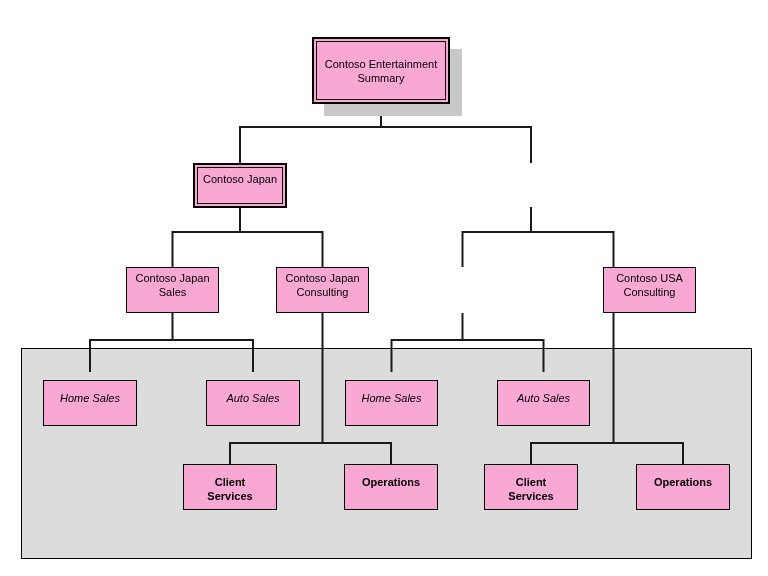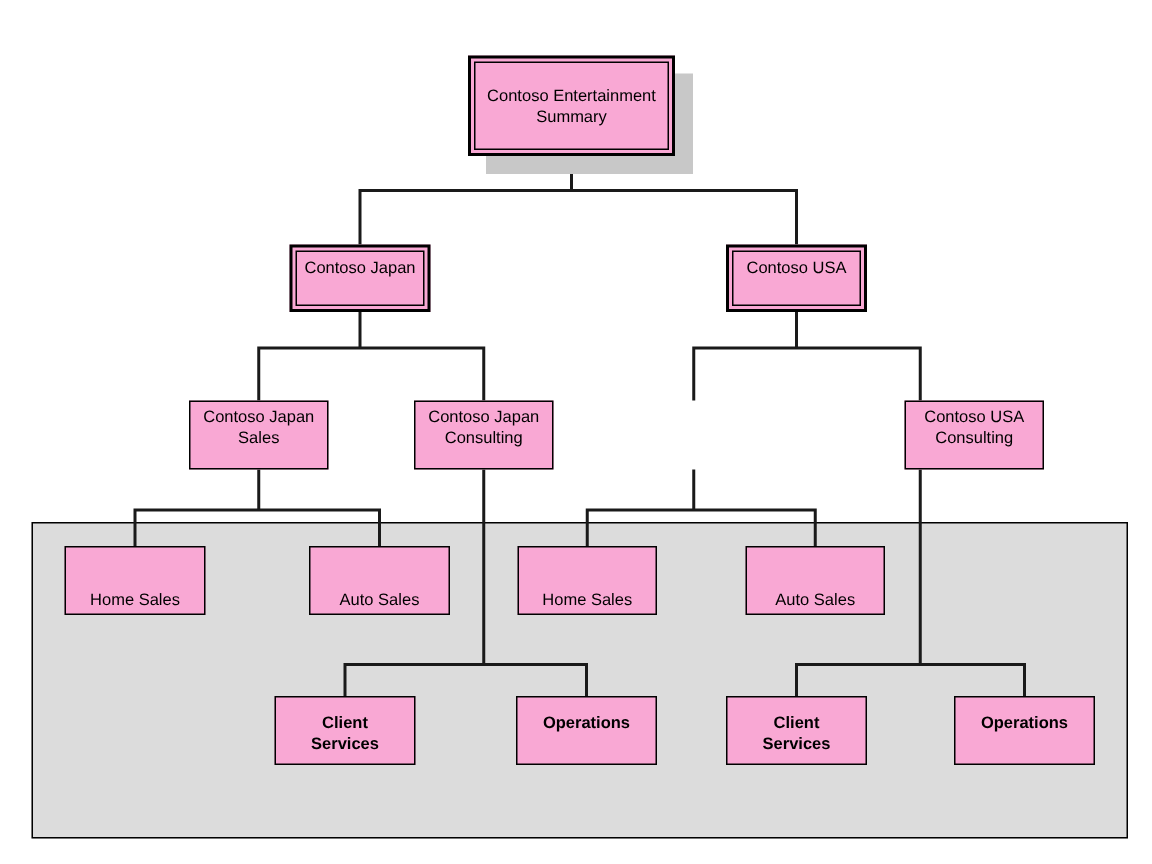--- a/index.html
+++ b/index.html
@@ -53,21 +53,21 @@
   }
   .root-box {
     left: 312px; top: 37px;
     width: 138px; height: 67px;
     justify-content: center;
     padding-top: 0;
     box-shadow: 12px 12px 0 0 #c8c8c8;
   }
   .lvl2 { width: 94px; height: 45px; top: 163px; padding-top: 7px; }
   .lvl3 { width: 93px; height: 46px; top: 267px; padding-top: 3px; }
-  .lvl4 { height: 46px; top: 364px; padding-top: 28px; }
+  .lvl4 { height: 46px; top: 380px; padding-top: 10px; font-style: italic; }
   .lvl4b { height: 46px; top: 464px; padding-top: 10px; font-weight: bold; }
 
   .pos-japan { left: 193px; }
   .pos-usa { left: 484px; }
   .pos-japan-sales { left: 126px; }
   .pos-japan-consulting { left: 276px; }
   .pos-usa-sales { left: 416px; }
   .pos-usa-consulting { left: 567px; margin-left: 36px; }
   .pos-j-home { left: 43px; width: 94px; }
   .pos-j-auto { left: 206px; width: 94px; }
@@ -97,23 +97,20 @@
     </g>
   </svg>
 
   <div class="node double root-box">
     <span class="lbl">Contoso Entertainment Summary</span>
   </div>
 
   <div class="node double lvl2 pos-japan">
     <span class="lbl">Contoso Japan</span>
   </div>
-  <div class="node double lvl2 pos-usa">
-    <span class="lbl">Contoso USA</span>
-  </div>
 
   <div class="node lvl3 pos-japan-sales">
     <span class="lbl">Contoso Japan Sales</span>
   </div>
   <div class="node lvl3 pos-japan-consulting">
     <span class="lbl">Contoso Japan Consulting</span>
   </div>
   <div class="node lvl3 pos-usa-consulting">
     <span class="lbl">Contoso USA Consulting</span>
   </div>

